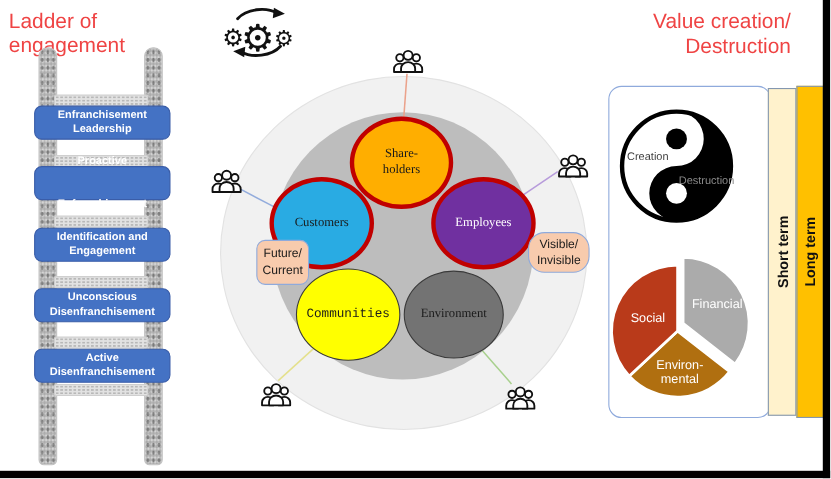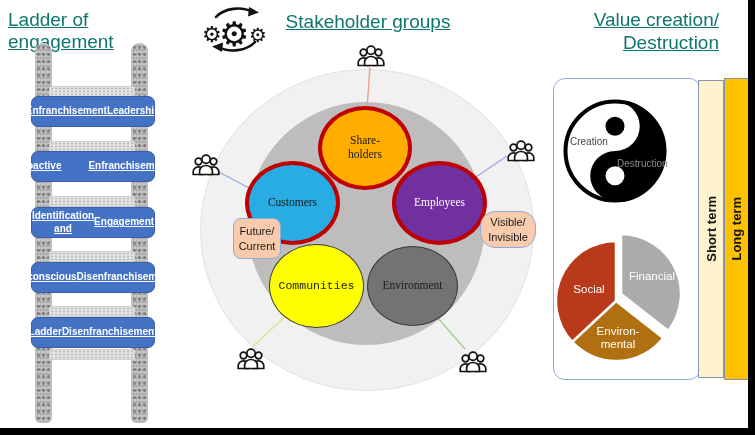--- a/index.html
+++ b/index.html
@@ -1,34 +1,34 @@
 <!DOCTYPE html>
 <html><head>
 <meta charset="utf-8">
 <style>
   html,body{margin:0;padding:0;background:#fff;}
   #stage{position:relative;width:755px;height:435px;background:#fff;overflow:hidden;
          font-family:"Liberation Sans",sans-serif;color:#1a1a1a;}
   .abs{position:absolute;}
-  .sec-title{font-size:19px;line-height:1.15;color:#0f766e;text-decoration:underline;}
+  .sec-title{font-size:19px;line-height:1.15;color:#ef4444;}
   
   .rail{position:absolute;width:15px;top:43px;height:378px;
         background-color:#d7d7d7;
         background-image:radial-gradient(rgba(80,80,80,.55) 1px,transparent 1.5px),
                          radial-gradient(rgba(130,130,130,.5) 1px,transparent 1.7px);
         background-size:5px 7px,3px 4px;
         border:1px solid #c2c2c2;border-radius:8px 8px 5px 5px;}
   .rung{position:absolute;left:49px;width:84px;height:9px;
         background-color:#e2e2e2;
         background-image:radial-gradient(rgba(120,120,120,.4) 1px,transparent 1.5px);
         background-size:4px 3px;border-radius:2px;border:1px solid #cfcfcf;}
   .step{position:absolute;left:31px;width:122px;height:29px;border-radius:7px;
-        border:1px solid #3a5da8;display:flex;flex-direction:row;align-items:center;
+        border:1px solid #3a5da8;display:flex;flex-direction:column;align-items:center;
         justify-content:center;color:#fff;font-size:10px;font-weight:bold;line-height:1.25;
-        text-align:center;z-index:3;text-decoration:underline;}
+        text-align:center;z-index:3;}
   
   .circle{position:absolute;border-radius:50%;}
   .outer-ring{left:200px;top:69px;width:332px;height:320px;background:#f1f1f1;border:1px solid #e2e2e2;z-index:1;}
   .inner-disc{left:247px;top:102px;width:238px;height:243px;background:#bdbdbd;z-index:2;}
   #lines-layer{position:absolute;left:0;top:0;width:755px;height:435px;z-index:3;pointer-events:none;}
   .stk{display:flex;flex-direction:column;align-items:center;justify-content:center;
        font-family:"Liberation Serif",serif;font-size:11.5px;line-height:1.2;text-align:center;z-index:4;}
   .stk.redring{border:4px solid #C00000;}
   .stk.darkring{border:1.5px solid #3a3a3a;}
   .tag{position:absolute;border:1.5px solid #8FAADC;border-radius:8px;display:flex;flex-direction:column;
@@ -66,34 +66,33 @@
   </div>
   <div class="step" style="top: 207px; background: rgb(68, 114, 196);">
     <span>Identification and</span>
     <span>Engagement</span>
   </div>
   <div class="step" style="top: 262px; background: rgb(68, 114, 196);">
     <span>Unconscious</span>
     <span>Disenfranchisement</span>
   </div>
   <div class="step" style="top: 317px; background: rgb(68, 114, 196);">
-    <span>Ladder</span>
+    <span>Active</span>
     <span>Disenfranchisement</span>
   </div>
 
   <svg class="abs" style="left:202px;top:5px;z-index:6;" width="68" height="50" viewBox="0 0 68 50">
     <text x="0" y="37" font-size="22" fill="#111" font-family="DejaVu Sans">⚙</text>
     <text x="17" y="41" font-size="34" fill="#111" font-family="DejaVu Sans">⚙</text>
     <text x="47" y="36.5" font-size="20" fill="#111" font-family="DejaVu Sans">⚙</text>
     <path d="M14,12 C22,3 40,1 50,7" fill="none" stroke="#111" stroke-width="2.6" stroke-linecap="round"></path>
     <polygon points="47,2 57,7.5 46,11.5" fill="#111"></polygon>
     <path d="M53,37 C45,46 27,48 17,42" fill="none" stroke="#111" stroke-width="2.6" stroke-linecap="round"></path>
     <polygon points="20,47 10,41.5 21,37.5" fill="#111"></polygon>
   </svg>
-  <div class="abs sec-title" style="left:280px;top:11px;width:176px;text-align:center;">Stakeholder groups</div>
 
   <div class="circle outer-ring abs"></div>
   <div class="circle inner-disc abs"></div>
 
   <svg id="lines-layer">
     <line x1="370" y1="67" x2="367" y2="108" stroke="#EBA28B" stroke-width="1.4"></line>
     <line x1="213" y1="169" x2="251" y2="189" stroke="#93ACDC" stroke-width="1.4"></line>
     <line x1="507" y1="156" x2="470" y2="181" stroke="#B79BDB" stroke-width="1.4"></line>
     <line x1="253" y1="346" x2="286" y2="316" stroke="#E4E08C" stroke-width="1.4"></line>
     <line x1="465" y1="349" x2="437" y2="317" stroke="#A8D08D" stroke-width="1.4"></line>

